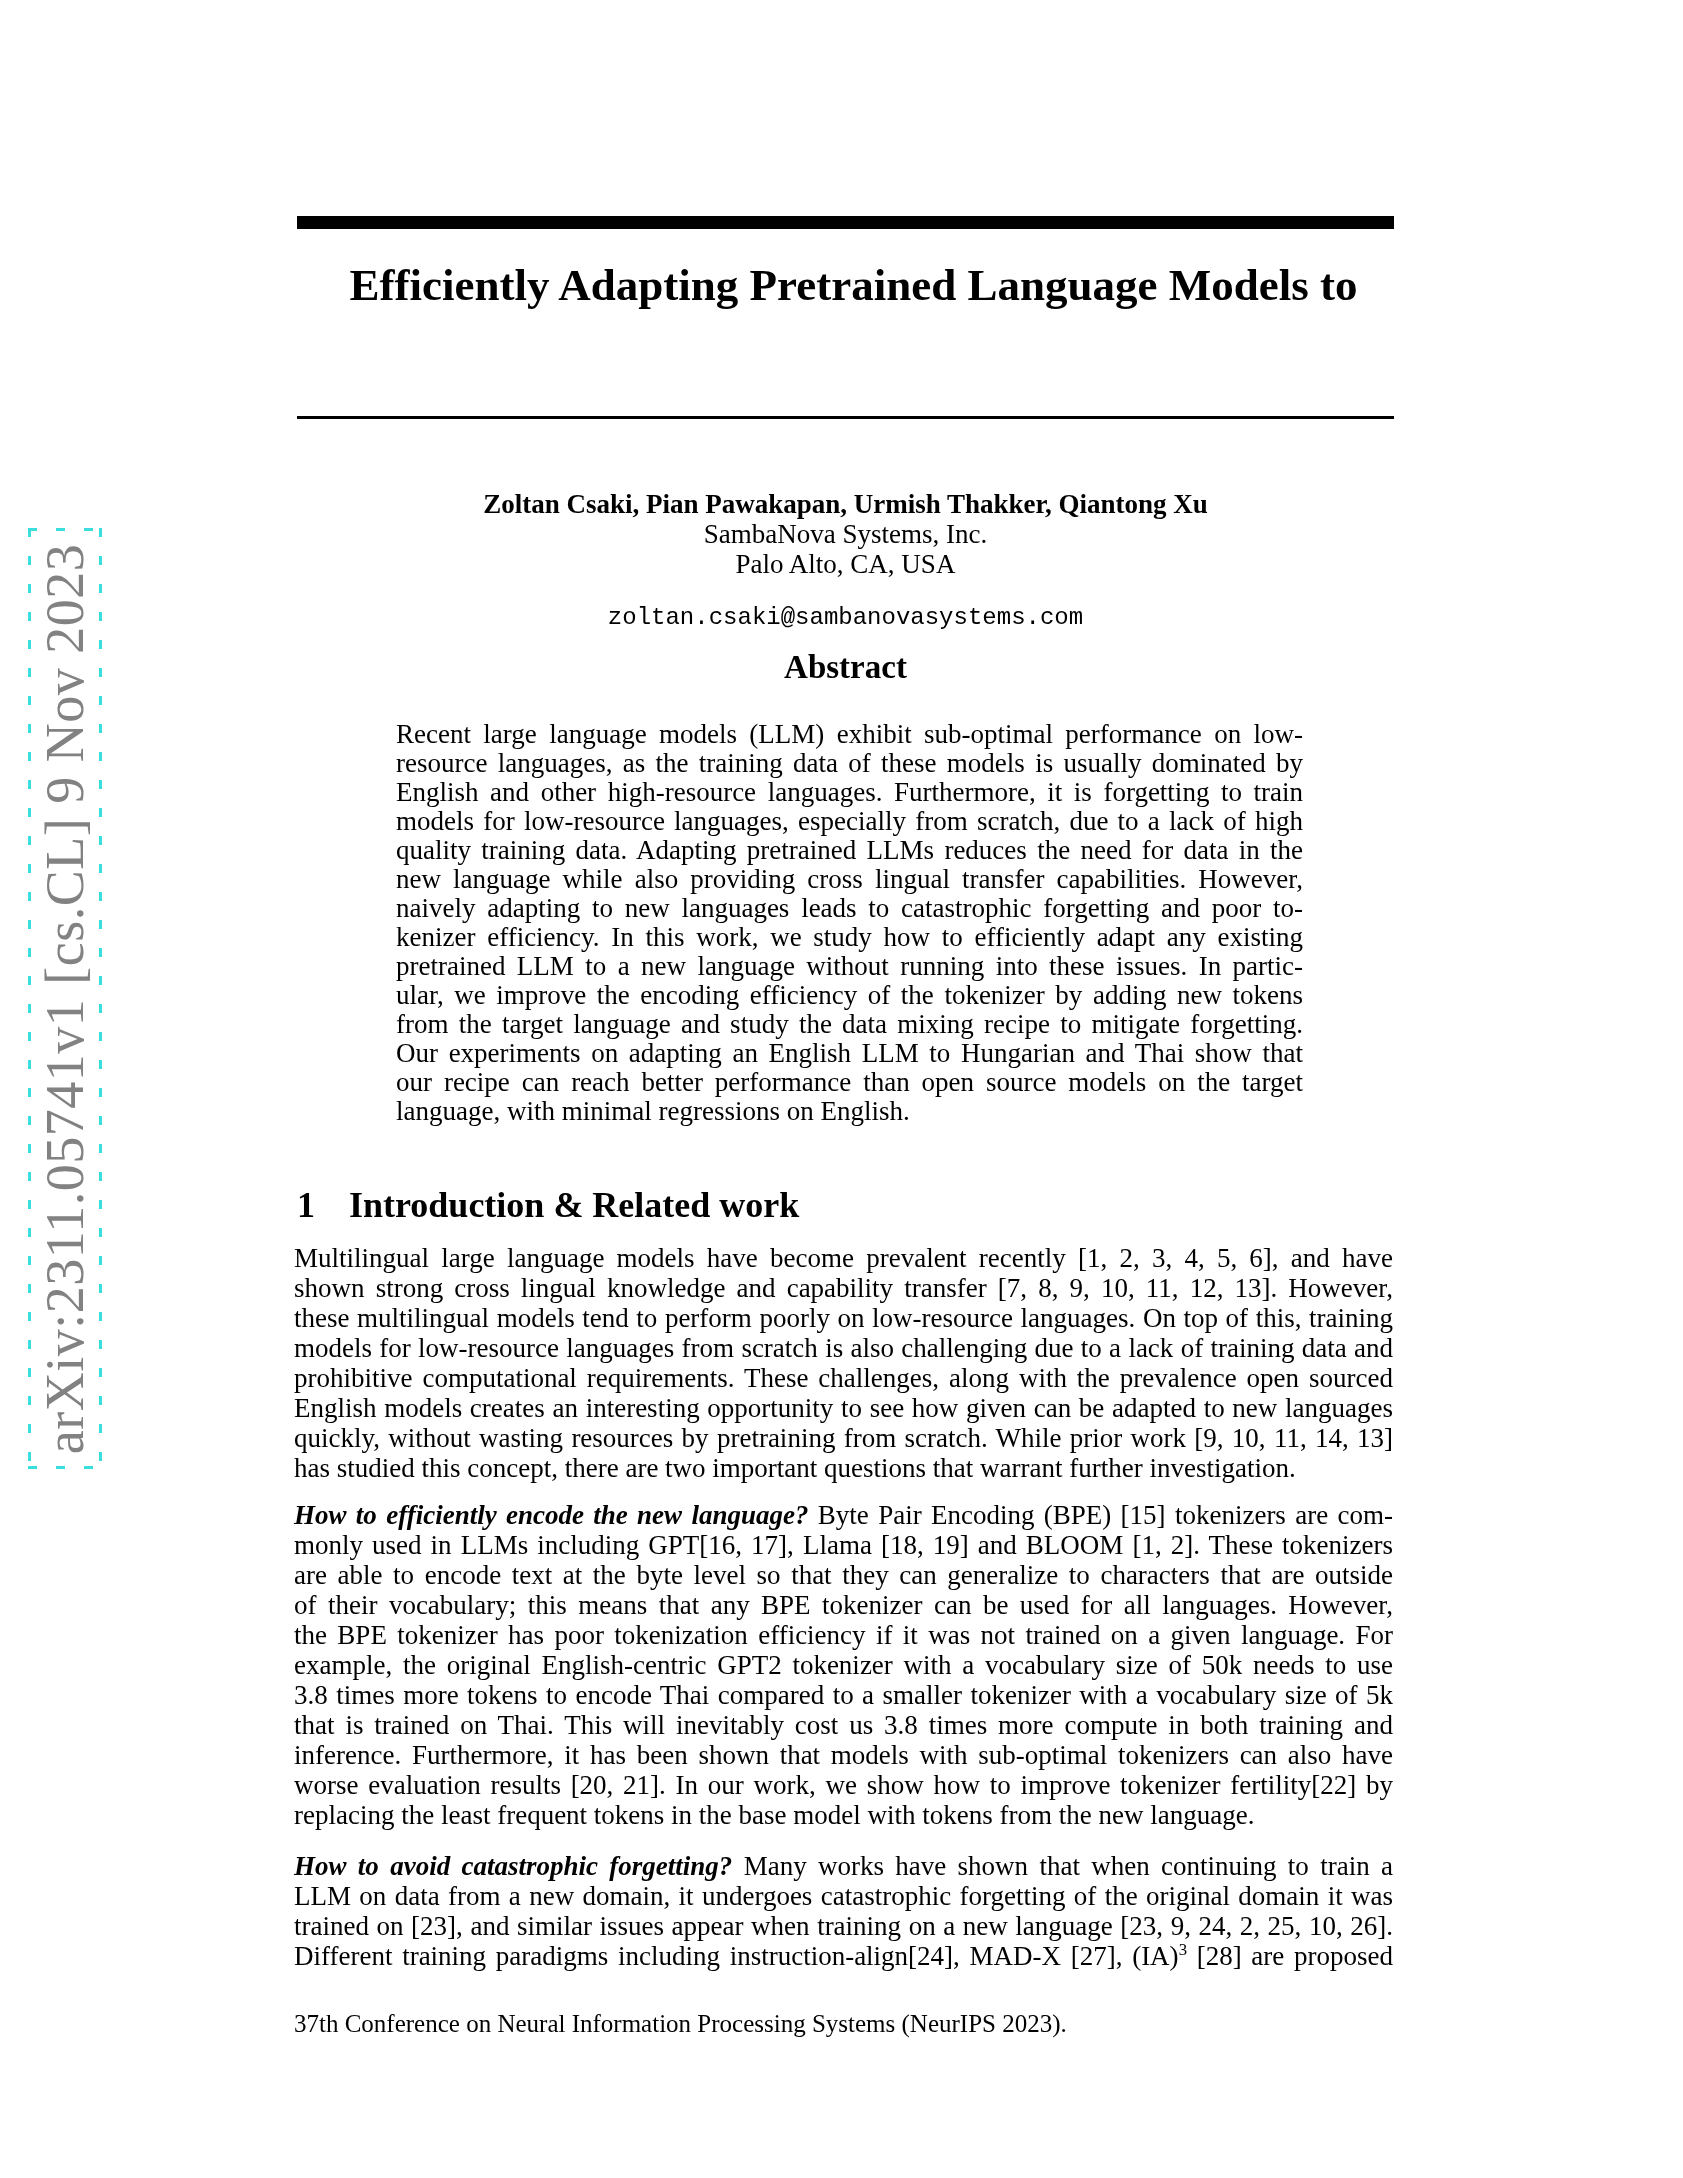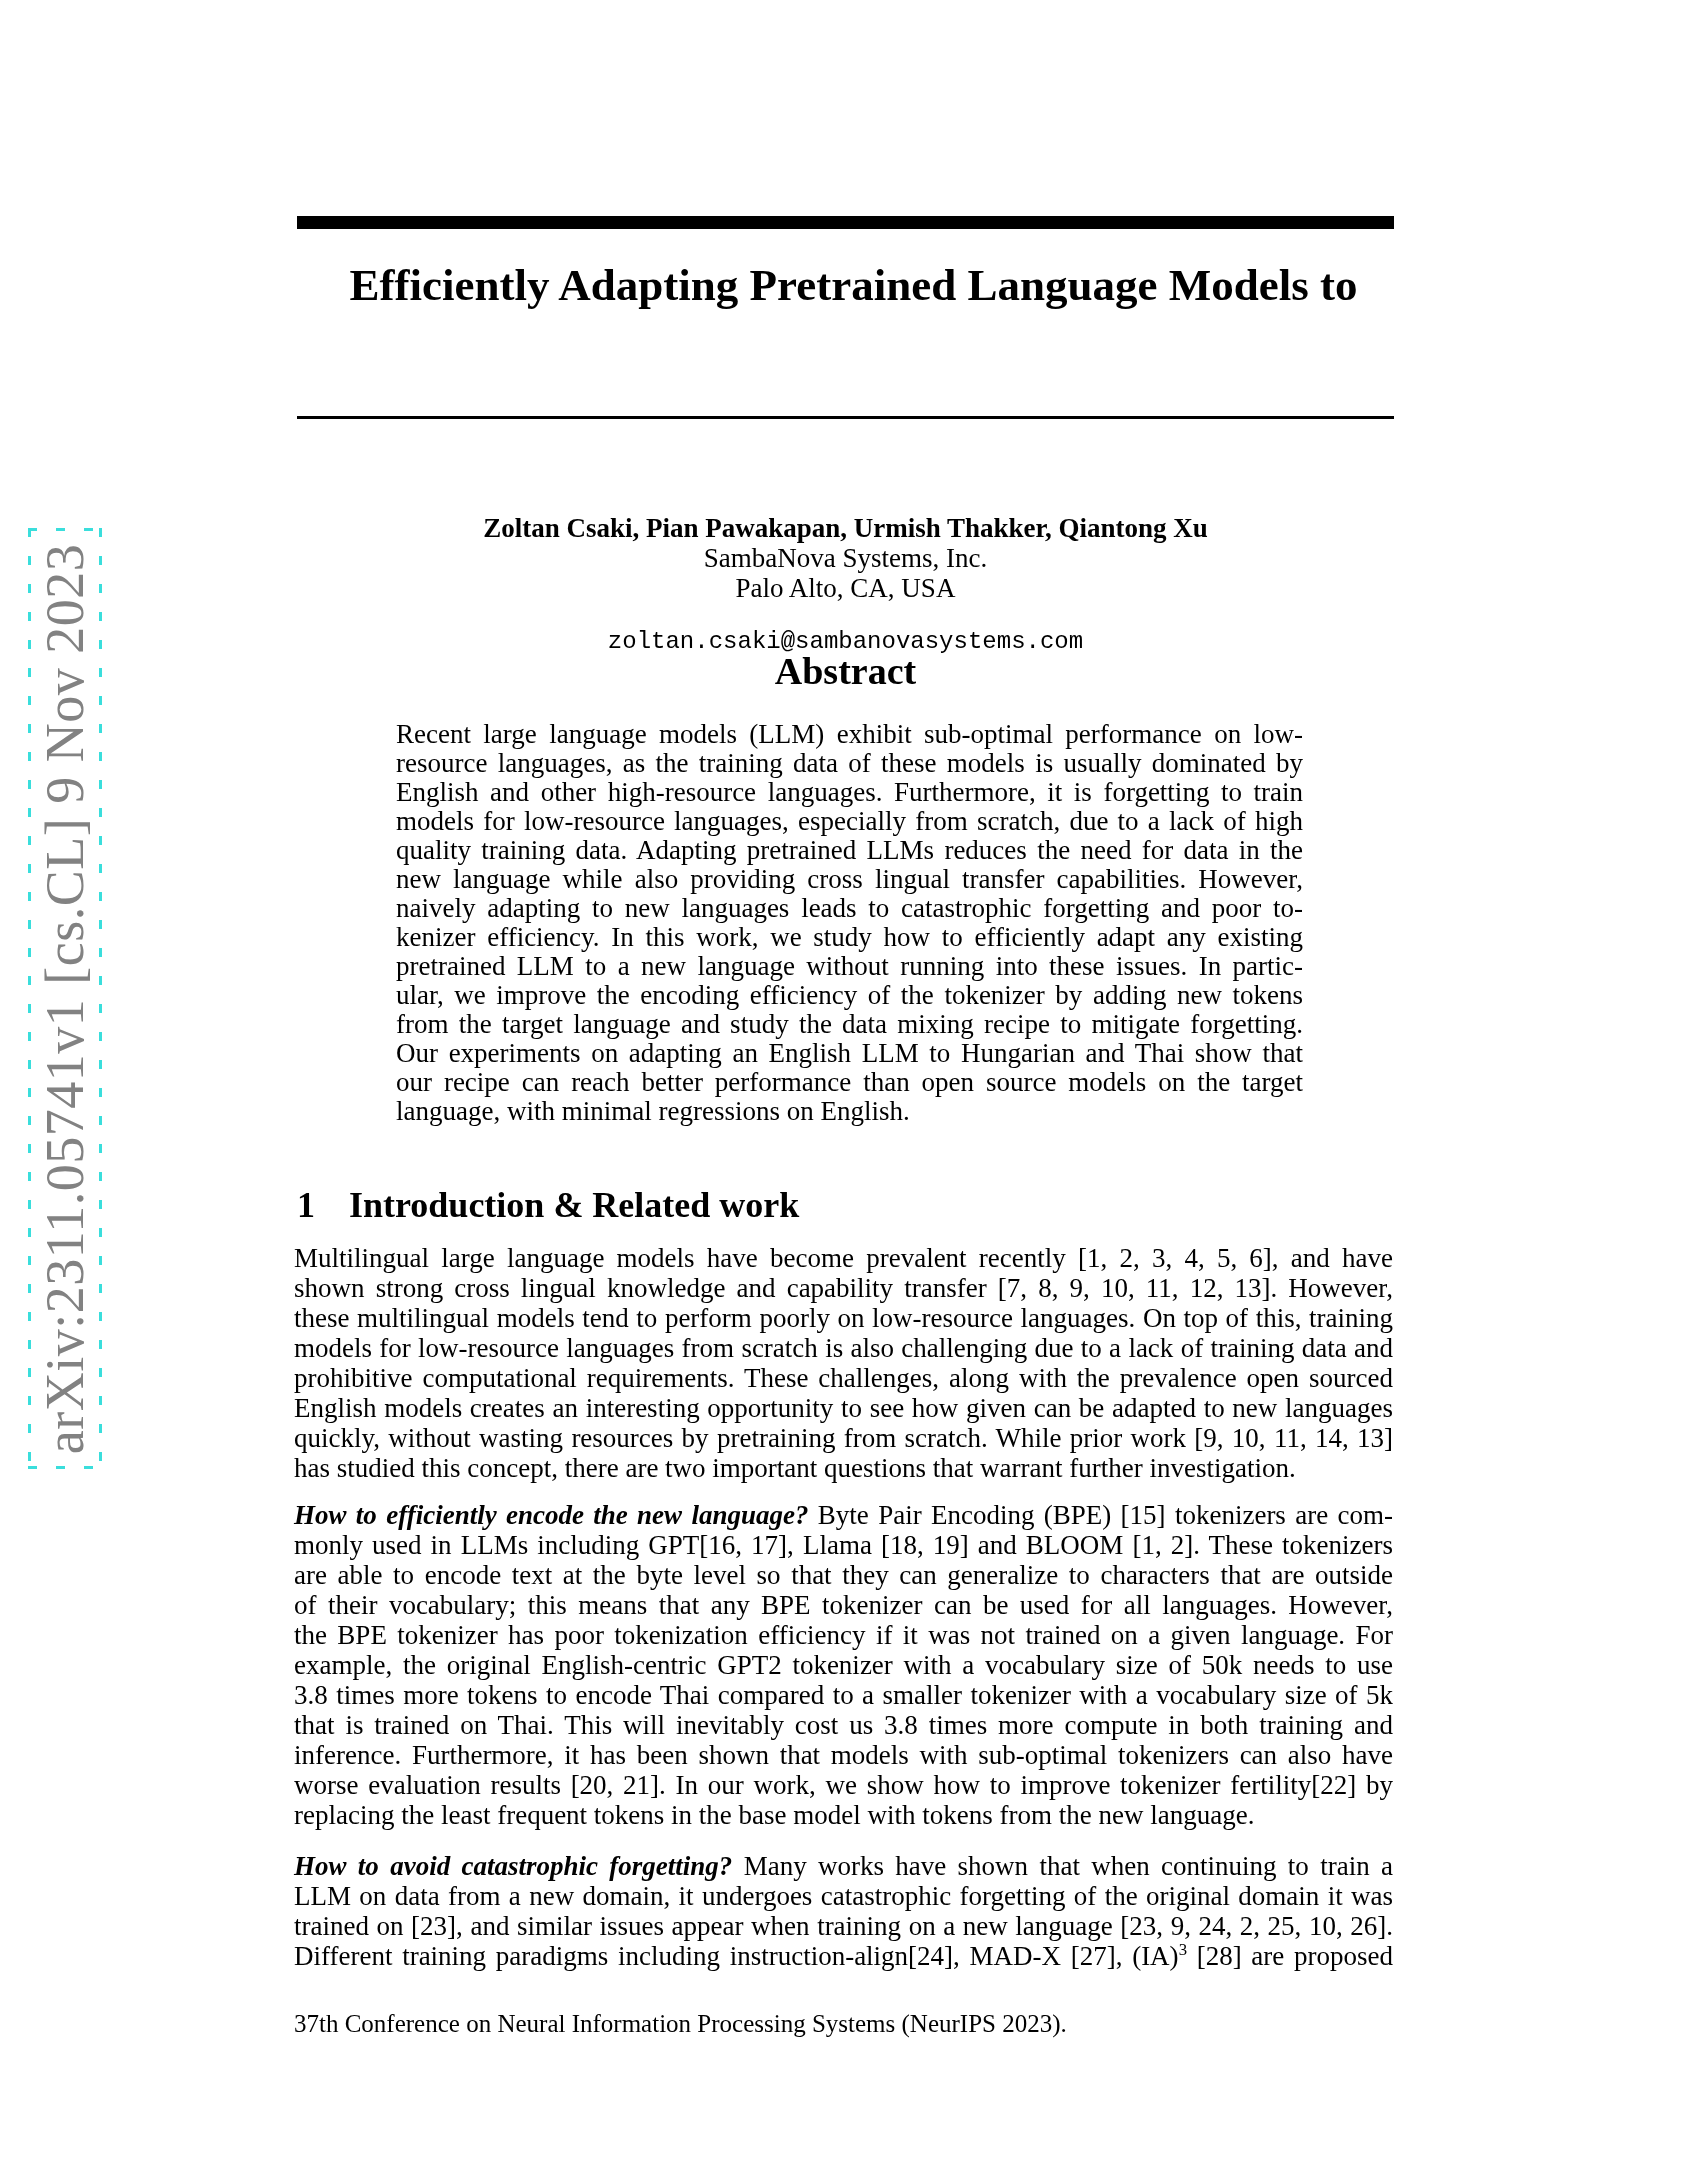--- a/index.html
+++ b/index.html
@@ -50,34 +50,34 @@
   }
 
   
   .author-block {
     position: absolute;
     left: 297px; top: 489px; width: 1097px;
     text-align: center;
     font-size: 27px;
     line-height: 30px;
   }
-  .author-names { font-weight: bold; margin-top: 24px; }
+  .author-names { font-weight: bold; }
   .author-email {
     font-family: "Liberation Mono", "DejaVu Sans Mono", monospace;
     font-size: 24px;
     margin-top: 24px;
   }
 
   
   .abstract-heading {
     position: absolute;
     left: 297px; top: 649px; width: 1097px;
     text-align: center;
     font-weight: bold;
-    font-size: 38px;
+    font-size: 33px;
   }
   .abstract-body {
     position: absolute;
     left: 396px; top: 720px; width: 907px;
     font-size: 27px;
     line-height: 29px;
   }
 
   
   .section-heading {

